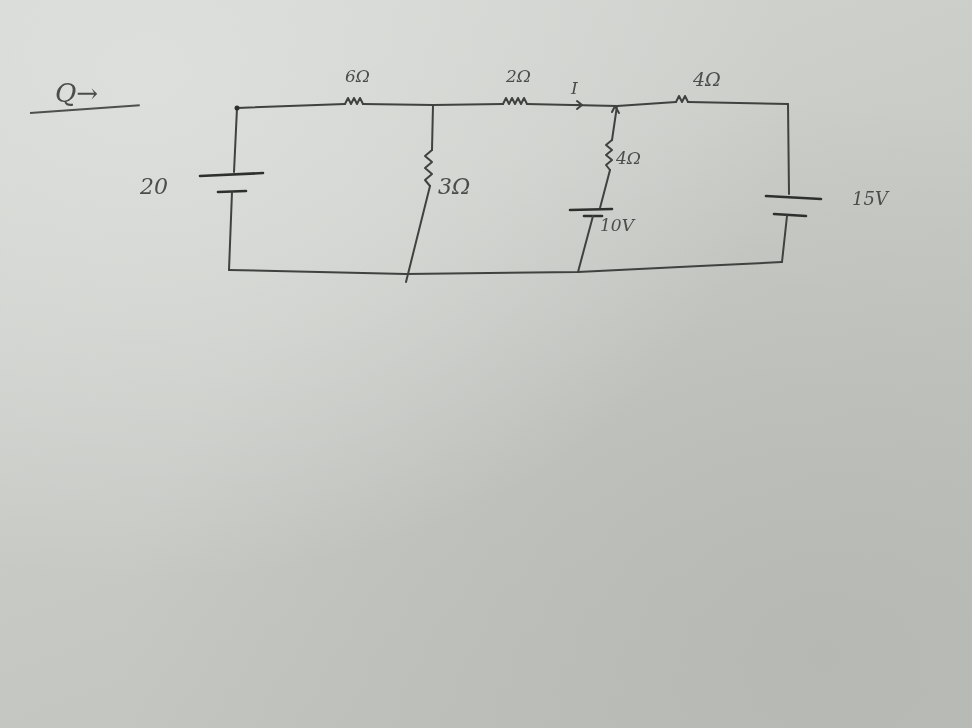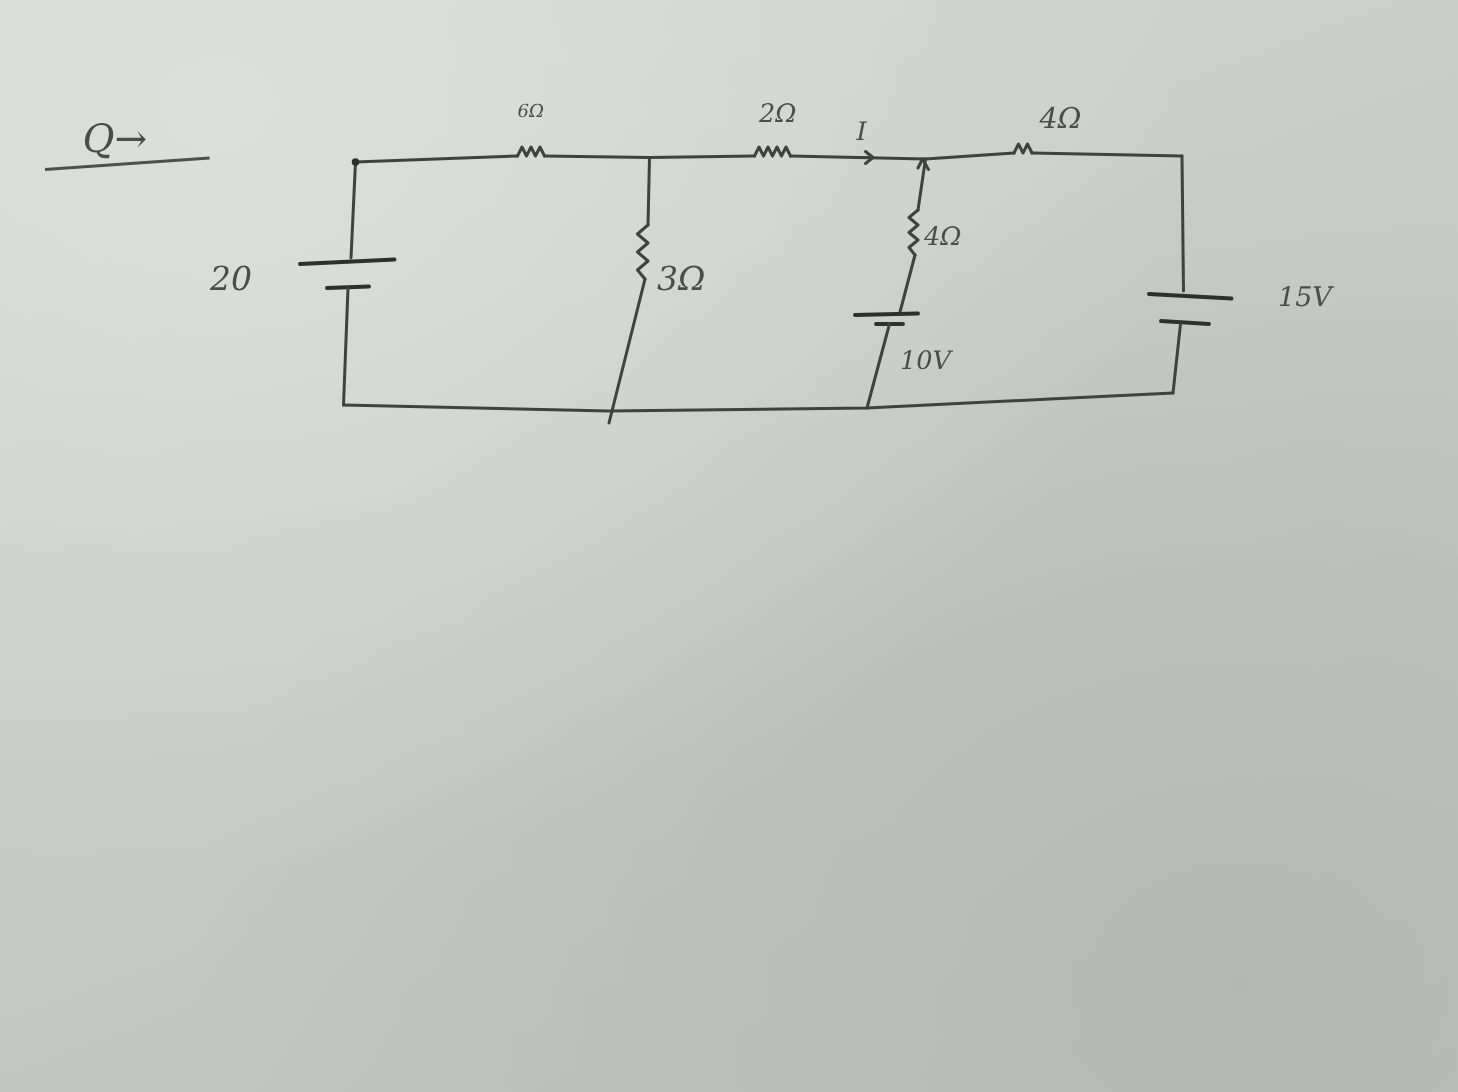--- a/index.html
+++ b/index.html
@@ -110,20 +110,20 @@
   <line class="plate" x1="774" y1="214" x2="806" y2="216"></line>
   <path class="wire" d="M787,216 L782,262"></path>
 
   <circle cx="237" cy="108" r="2.5" fill="#2e302e"></circle>
 </svg>
 
 <div class="label q-label">Q→</div>
 <div class="q-underline"></div>
 
 <div class="label" style="left:140px; top:176px; font-size:22px;">20</div>
-<div class="label" style="left:345px; top:68px; font-size:12px;text-align:center;">6Ω</div>
+<div class="label" style="left:345px; top:68px; font-size:17px;text-align:center;">6Ω</div>
 <div class="label" style="left:438px; top:176px; font-size:22px;">3Ω</div>
 <div class="label" style="left:506px; top:68px; font-size:17px;">2Ω</div>
 <div class="label" style="left:571px; top:80px; font-size:17px;">I</div>
 <div class="label" style="left:693px; top:70px; font-size:19px;">4Ω</div>
 <div class="label" style="left:616px; top:150px; font-size:17px;">4Ω</div>
-<div class="label" style="left:600px; top:217px; font-size:17px;margin-top:16px;">10V</div>
+<div class="label" style="left:600px; top:217px; font-size:17px;">10V</div>
 <div class="label" style="left:852px; top:190px; font-size:18px;">15V</div>
 
 </body></html>

